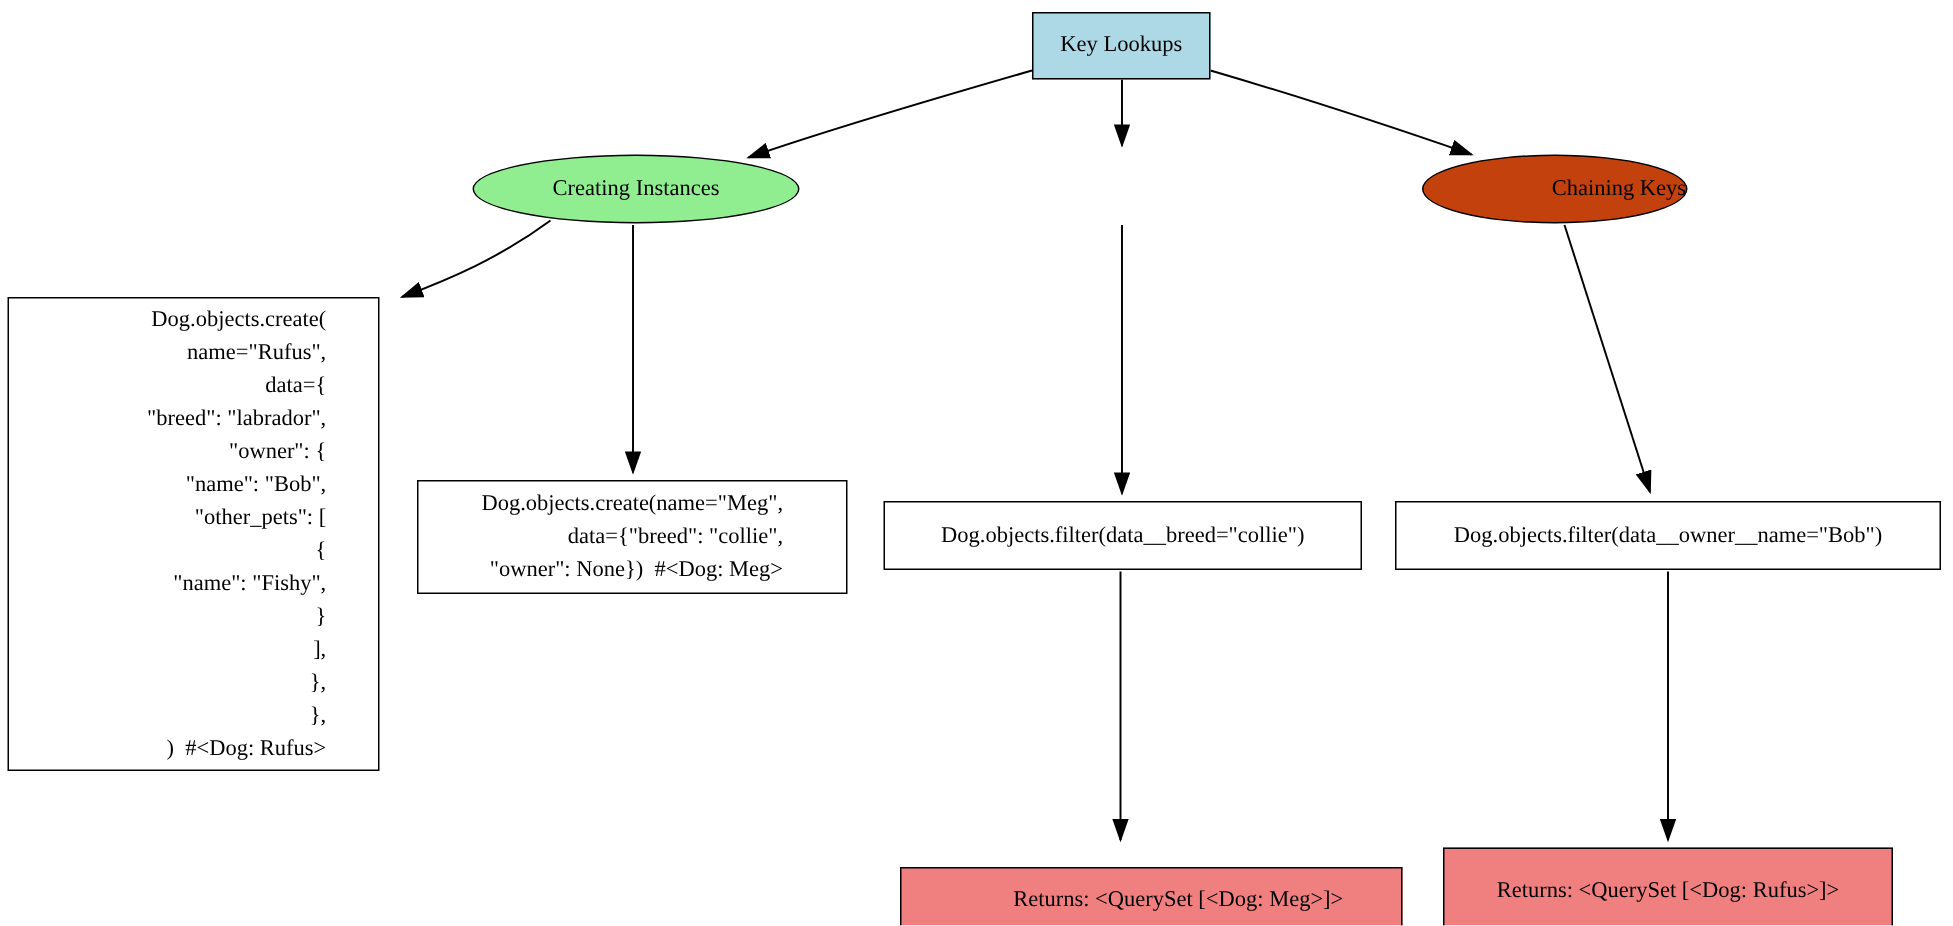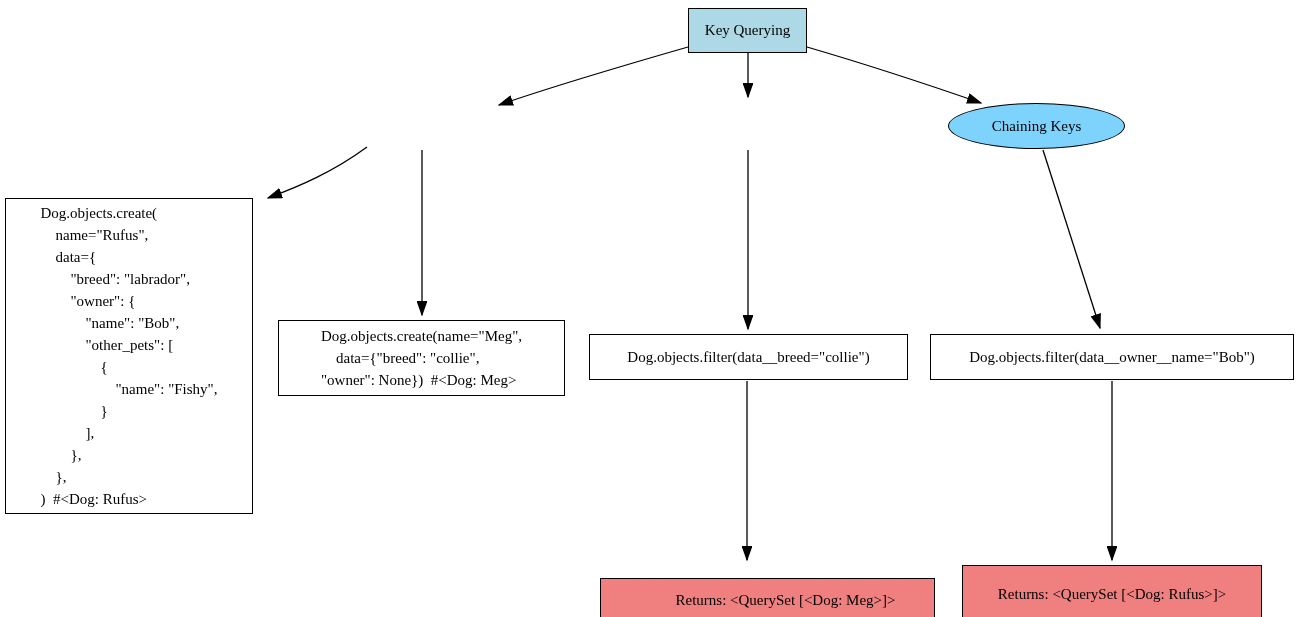--- a/index.html
+++ b/index.html
@@ -36,21 +36,21 @@
     align-items: center;
     justify-content: center;
     font-size: 15px;
     background: #ffffff;
   }
   .ellipse {
     border-radius: 50%;
   }
   .code {
     white-space: pre;
-    text-align: left;
+    text-align: right;
     line-height: 22px;
     font-family: Liberation Serif, serif;
   }
   .single {
     white-space: pre;
     text-align: center;
   }
 </style>
 </head>
 <body>
@@ -68,26 +68,29 @@
     <path class="edge" d="M807,47 C872,66 932,86 981,103" marker-end="url(#arrow)"></path>
     <path class="edge" d="M367,147 C333,172 300,186 268,198" marker-end="url(#arrow)"></path>
     <path class="edge" d="M422,150 L422,315" marker-end="url(#arrow)"></path>
     <path class="edge" d="M748,150 L748,329" marker-end="url(#arrow)"></path>
     <path class="edge" d="M747,381 L747,560" marker-end="url(#arrow)"></path>
     <path class="edge" d="M1043,150 L1100,328" marker-end="url(#arrow)"></path>
     <path class="edge" d="M1112,381 L1112,560" marker-end="url(#arrow)"></path>
   </svg>
 
   <div class="node" style="left: 688px; top: 8px; width: 119px; height: 45px; background-color: rgb(173, 216, 230);">
-    <span class="single">Key Querying</span>
+    <span class="single">Key Lookups</span>
+  </div>
+
+  <div class="node ellipse" style="left: 315px; top: 103px; width: 218px; height: 46px; background-color: rgb(144, 238, 144);">
+    <span class="single">Creating Instances</span>
   </div>
 
 
-
-  <div class="node ellipse" style="left: 948px; top: 103px; width: 177px; height: 46px; background-color: #7dd3fc;">
+  <div class="node ellipse" style="left: 948px; top: 103px; width: 177px; height: 46px; background-color: #c2410c; justify-content: flex-end;">
     <span class="single">Chaining Keys</span>
   </div>
 
   <div class="node" style="left: 5px; top: 198px; width: 248px; height: 316px; background-color: rgb(255, 255, 255);">
     <span class="code">Dog.objects.create(
     name="Rufus",
     data={
         "breed": "labrador",
         "owner": {
             "name": "Bob",

